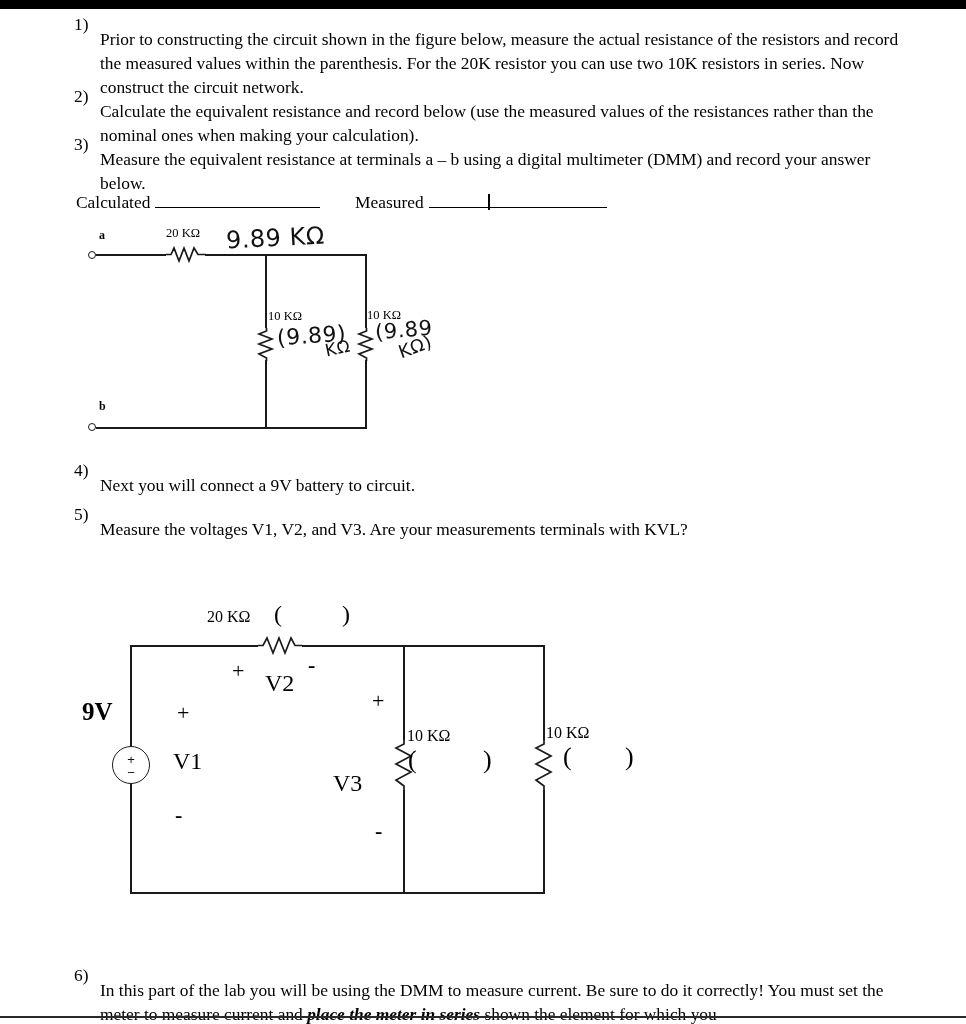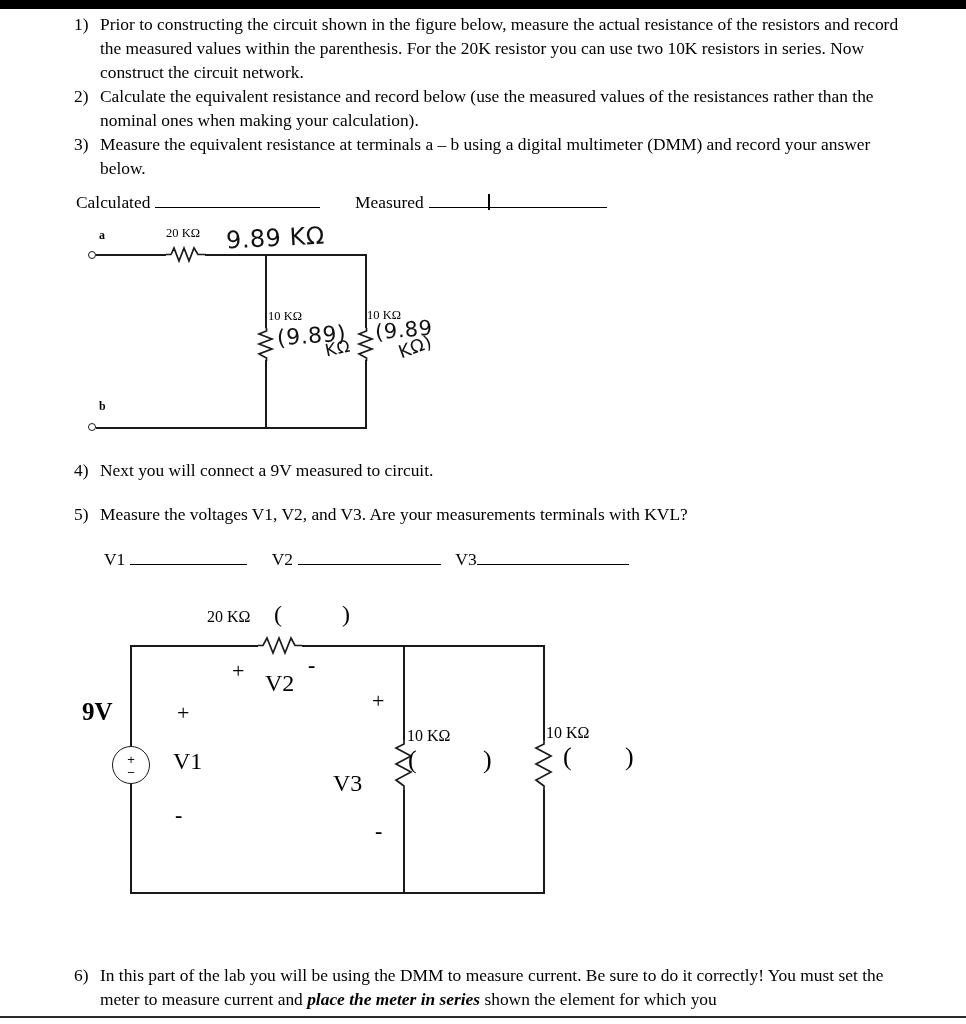--- a/index.html
+++ b/index.html
@@ -41,20 +41,21 @@
     font-size: 17.4px;
     line-height: 24.2px;
   }
   .item .num {
     width: 26px;
     flex: 0 0 26px;
     text-align: left;
   }
   .item .body {
     flex: 1 1 auto;
+    margin-top: 15px;
   }
   .bi {
     font-weight: bold;
     font-style: italic;
   }
 
   
   .blankrow {
     position: absolute;
     font-size: 17.4px;
@@ -222,35 +223,28 @@
 
     <div class="hand" style="left:277px; top:323px; font-size:22px; transform:rotate(-4deg);">(9.89)</div>
     <div class="hand" style="left:325px; top:338px; font-size:17px; transform:rotate(-12deg);">KΩ</div>
 
     <div class="hand" style="left:375px; top:318px; font-size:21px; transform:rotate(-5deg);">(9.89</div>
     <div class="hand" style="left:398px; top:336px; font-size:18px; transform:rotate(-20deg);">KΩ)</div>
   </div>
 
   <div class="item" style="left:74px; top:458px; width:700px;">
     <span class="num">4)</span>
-    <span class="body">Next you will connect a 9V measured to circuit.</span>
+    <span class="body">Next you will connect a 9V battery to circuit.</span>
   </div>
 
   <div class="item" style="left:74px; top:502px; width:760px;">
     <span class="num">5)</span>
     <span class="body">Measure the voltages V1, V2, and V3. Are your measurements terminals with KVL?</span>
   </div>
 
-  <div class="blankrow" style="left:104px; top:548px;">
-    <span>V1</span><span class="blankline" style="width:117px;"></span>
-    <span style="display:inline-block;width:16px;"></span>
-    <span>V2</span><span class="blankline" style="width:143px;"></span>
-    <span style="display:inline-block;width:6px;"></span>
-    <span>V3</span><span class="blankline" style="width:152px; margin-left:0;"></span>
-  </div>
 
   <div>
 
     <div class="wire-h thick" style="left:130px; top:645px; width:128px;"></div>
 
     <div class="zig" style="left:258px; top:634px;">
       <svg width="44" height="24" viewBox="0 0 44 24">
         <path d="M0,11.5 L5,11.5 L9,4 L15,19 L21,4 L27,19 L33,4 L37,11.5 L44,11.5"></path>
       </svg>
     </div>

